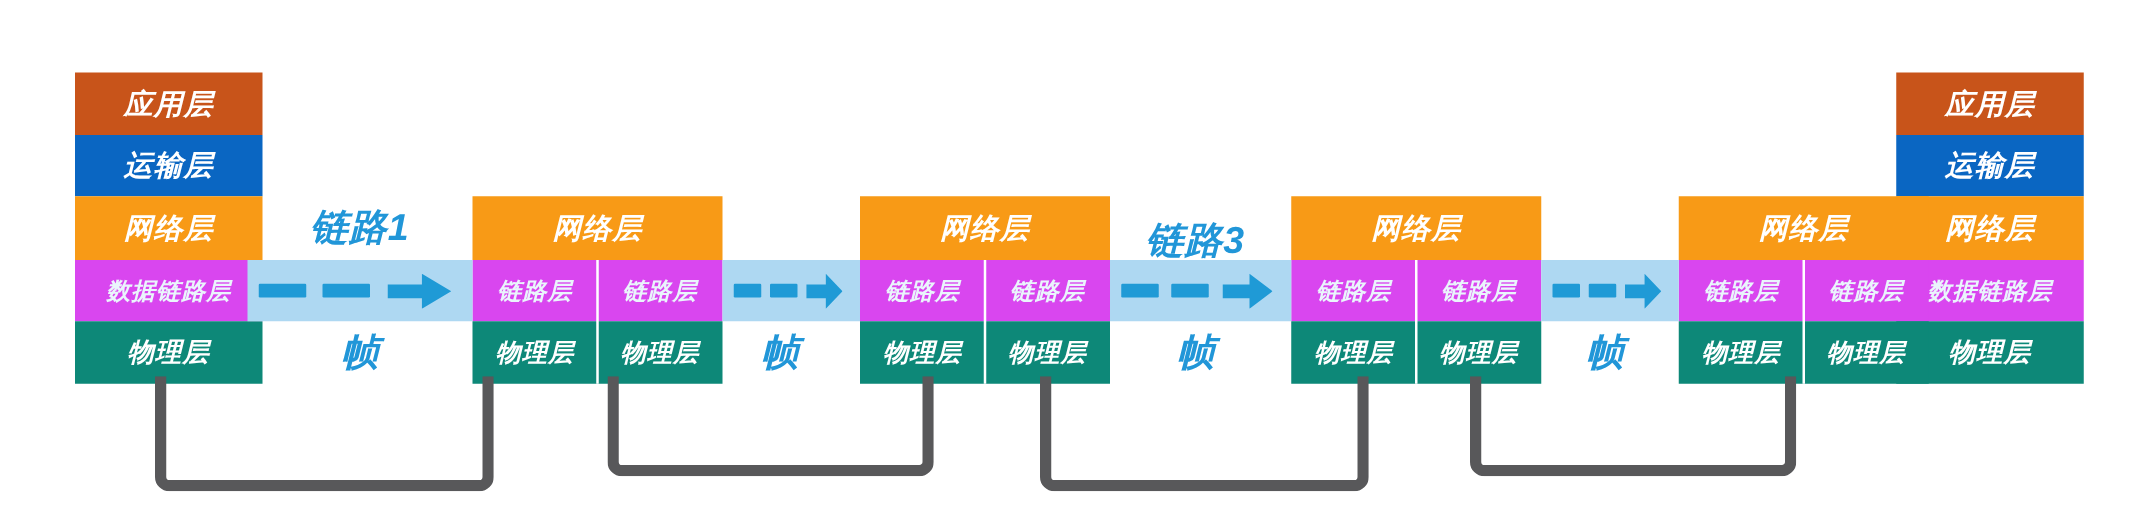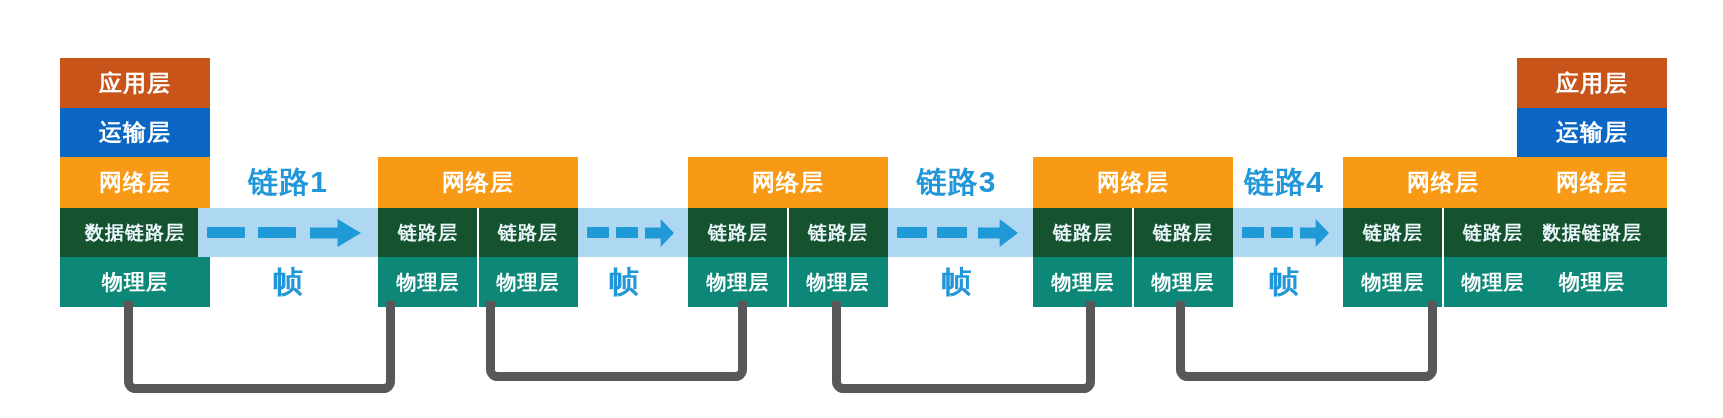--- a/index.html
+++ b/index.html
@@ -1,35 +1,35 @@
 <!DOCTYPE html>
 <html><head>
 <meta charset="utf-8">
 <style>
   html,body{margin:0;padding:0;}
   body{
     width:1723px;height:418px;background:#ffffff;
     font-family:"Liberation Sans","DejaVu Sans",sans-serif;
     overflow:hidden;position:relative;
   }
-  #stage{position:absolute;left:0;top:0;width:1575px;height:418px;}
+  #stage{position:absolute;left:0;top:0;width:1575px;height:418px;font-style:italic;}
 
   
   .cell{
     position:absolute;
     display:flex;align-items:center;justify-content:center;
     color:#ffffff;font-weight:bold;
     letter-spacing:1px;
     white-space:nowrap;
     box-sizing:border-box;
   }
   .cell.app   {background:#c8541a;}
   .cell.trans {background:#0a66c2;}
   .cell.net   {background:#f89a16;}
-  .cell.dll   {background:#14532d;}
+  .cell.dll   {background:#d946ef;}
   .cell.phy   {background:#0d8878;}
 
   .cell.app,.cell.trans,.cell.net{font-size:23px;}
   .cell.dll {font-size:20px;color:#eaf5fc;}
   .cell.phy {font-size:21px;}
   .cell.dll.small{font-size:19px;}
 
   
   .vsplit{position:absolute;width:2px;background:#ffffff;}
 
@@ -98,29 +98,28 @@
       </svg></div>
     <div class="framelabel" style="left:198px;top:257px;width:180px;height:50px;">帧</div>
     <div class="linkband" style="left:578px;top:208px;width:110px;height:49px;"></div>
     <div class="dash" style="left:587px;top:226.5px;width:22px;"></div>
     <div class="dash" style="left:616px;top:226.5px;width:22px;"></div>
     <div class="arrowhead" style="left:645px;top:218.5px;width:29px;height:28px;"><svg width="29" height="28" viewBox="0 0 29 28" xmlns="http://www.w3.org/2000/svg">
         <path d="M0 8.5 H15.66 V0 L29 14 L15.66 28 V19.5 H0 Z" fill="#1f9ad6"></path>
       </svg></div>
     <div class="framelabel" style="left:560px;top:257px;width:128px;height:50px;">帧</div>
     <div class="linkband" style="left:888px;top:208px;width:145px;height:49px;"></div>
-    <div class="linklabel" style="left:880px;top:157px;width:153px;height:51px;">链路3</div>
+    <div class="linklabel" style="left:880px;top:167px;width:153px;height:51px;">链路3</div>
     <div class="dash" style="left:897px;top:226.5px;width:30px;"></div>
     <div class="dash" style="left:937px;top:226.5px;width:30px;"></div>
     <div class="arrowhead" style="left:978px;top:218.5px;width:40px;height:28px;"><svg width="40" height="28" viewBox="0 0 40 28" xmlns="http://www.w3.org/2000/svg">
         <path d="M0 8.5 H21.6 V0 L40 14 L21.6 28 V19.5 H0 Z" fill="#1f9ad6"></path>
       </svg></div>
     <div class="framelabel" style="left:880px;top:257px;width:153px;height:50px;">帧</div>
     <div class="linkband" style="left:1233px;top:208px;width:110px;height:49px;"></div>
-    <div class="linklabel" style="left:1225px;top:157px;width:118px;height:51px;">链路4</div>
     <div class="dash" style="left:1242px;top:226.5px;width:22px;"></div>
     <div class="dash" style="left:1271px;top:226.5px;width:22px;"></div>
     <div class="arrowhead" style="left:1300px;top:218.5px;width:29px;height:28px;"><svg width="29" height="28" viewBox="0 0 29 28" xmlns="http://www.w3.org/2000/svg">
         <path d="M0 8.5 H15.66 V0 L29 14 L15.66 28 V19.5 H0 Z" fill="#1f9ad6"></path>
       </svg></div>
     <div class="framelabel" style="left:1225px;top:257px;width:118px;height:50px;">帧</div>
     <div class="uconn" style="left:123.5px;top:301px;width:271px;height:92px;"><svg width="271" height="92" viewBox="0 0 271 92" xmlns="http://www.w3.org/2000/svg">
         <path d="M4.5 0 V80.5 a7 7 0 0 0 7 7 H259.5 a7 7 0 0 0 7 -7 V0" fill="none" stroke="#58585a" stroke-width="9" stroke-linecap="butt"></path>
       </svg></div>
     <div class="uconn" style="left:485.5px;top:301px;width:261px;height:80px;"><svg width="261" height="80" viewBox="0 0 261 80" xmlns="http://www.w3.org/2000/svg">

